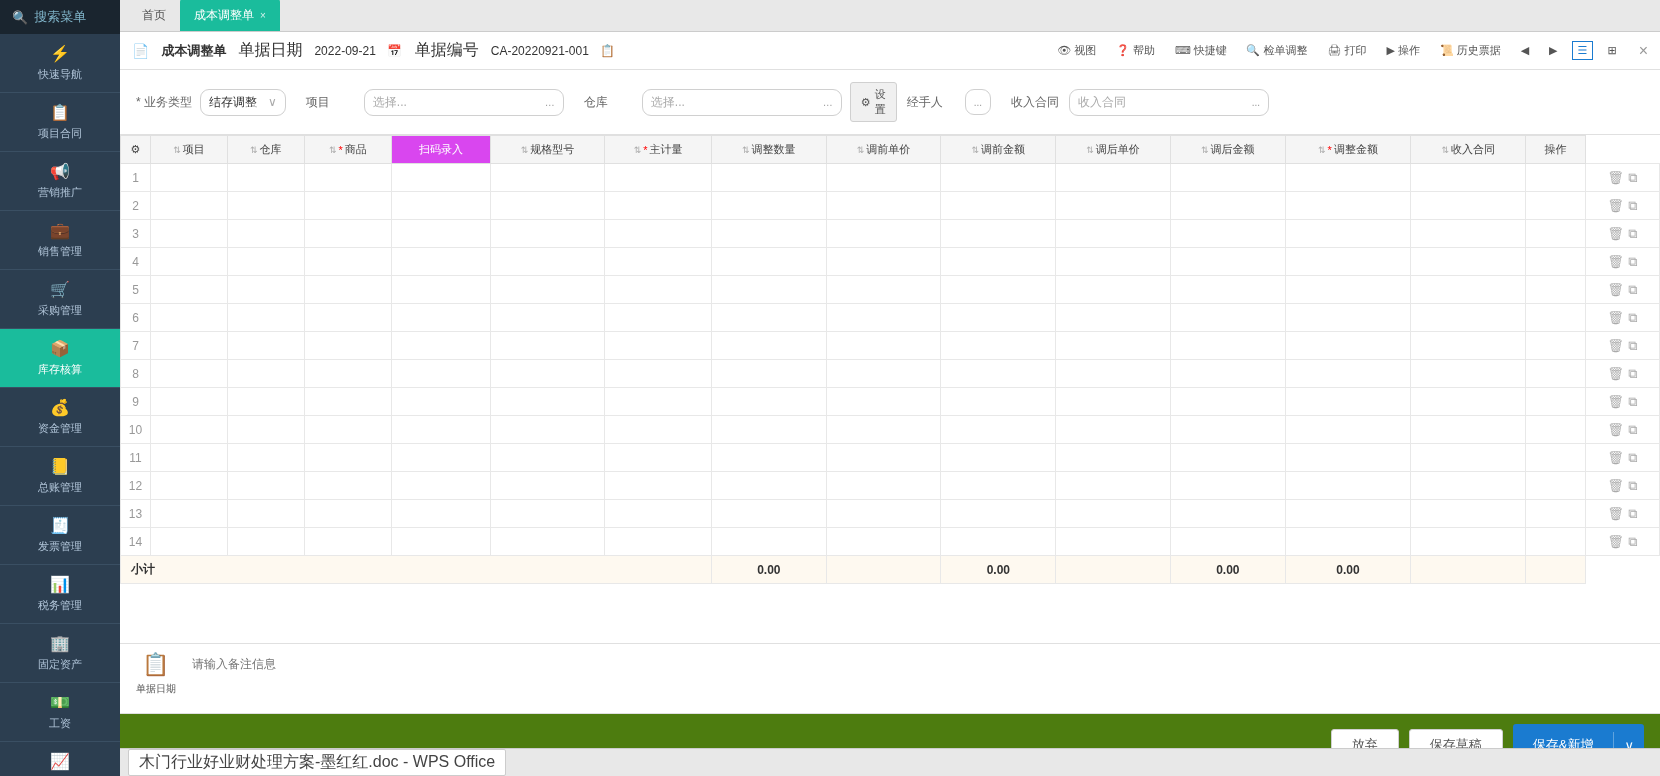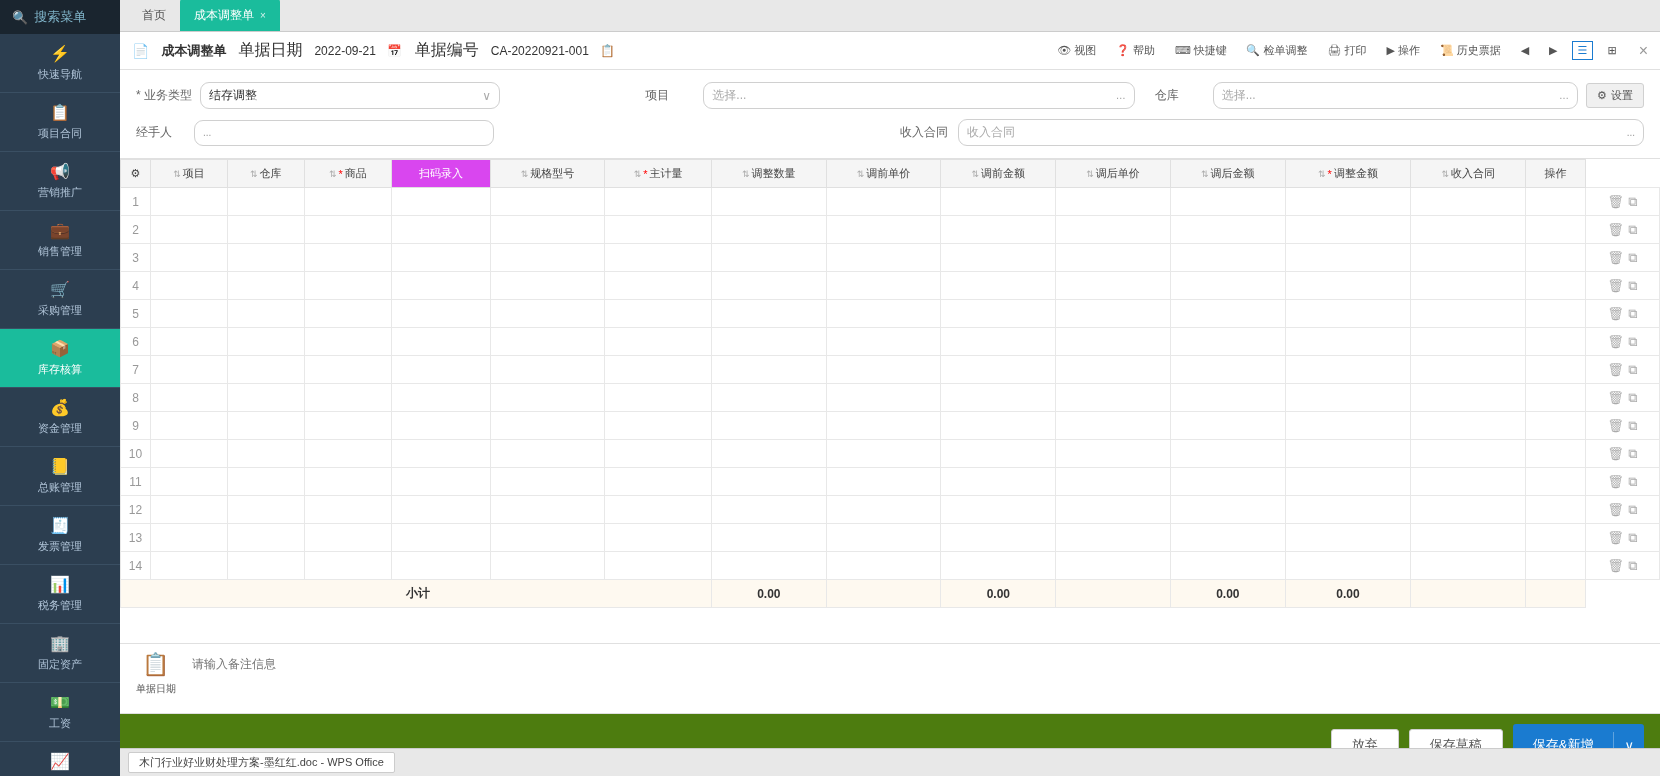--- a/index.html
+++ b/index.html
@@ -117,21 +117,21 @@
       align-items: center;
       gap: 3px;
       padding: 2px 6px;
     }
     .close-btn { font-size: 16px; color: #999; cursor: pointer; margin-left: 8px; }
 
     
     .form-fields {
       padding: 12px 16px;
       display: flex;
-      flex-direction: column;
+      flex-direction: row;
       gap: 10px;
       flex-shrink: 0;
       border-bottom: 1px solid #e0e0e0;
     }
     .form-row {
       display: flex;
       align-items: center;
       gap: 20px;
     }
     .form-group {
@@ -317,21 +317,21 @@
       padding: 0 8px;
       gap: 8px;
       border-top: 1px solid #ccc;
       z-index: 100;
     }
     .taskbar-item {
       background: white;
       border: 1px solid #ccc;
       border-radius: 2px;
       padding: 2px 10px;
-      font-size: 11px;
+      font-size: 16px;
       color: #444;
       cursor: pointer;
     }
 
     
     ::-webkit-scrollbar { width: 6px; height: 6px; }
     ::-webkit-scrollbar-track { background: #f5f5f5; }
     ::-webkit-scrollbar-thumb { background: #ccc; border-radius: 3px; }
   </style>
 </head>
@@ -875,21 +875,21 @@
               <td></td>
               <td></td>
               <td>
       <div class="action-icons">
         <span class="action-icon">🗑</span>
         <span class="action-icon">⧉</span>
       </div>
     </td>
             </tr>
             <tr class="subtotal-row">
-    <td colspan="7" style="text-align:center;padding-left:10px;">小计</td>
+    <td colspan="7" style="text-align:left;padding-left:10px;">小计</td>
     <td>0.00</td>
     <td></td>
     <td>0.00</td>
     <td></td>
     <td>0.00</td>
     <td>0.00</td>
     <td></td>
     <td></td>
   </tr>
           </tbody>

